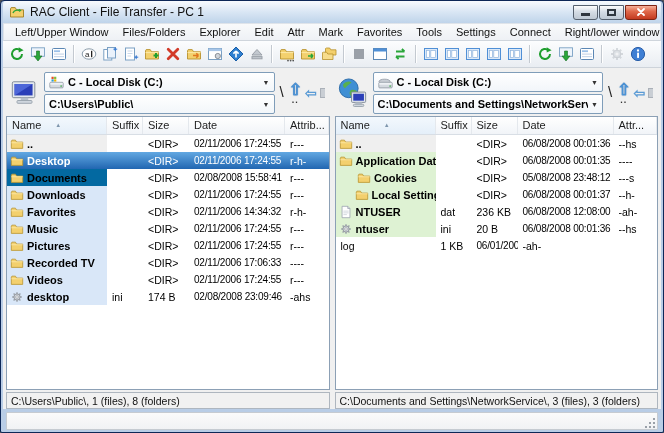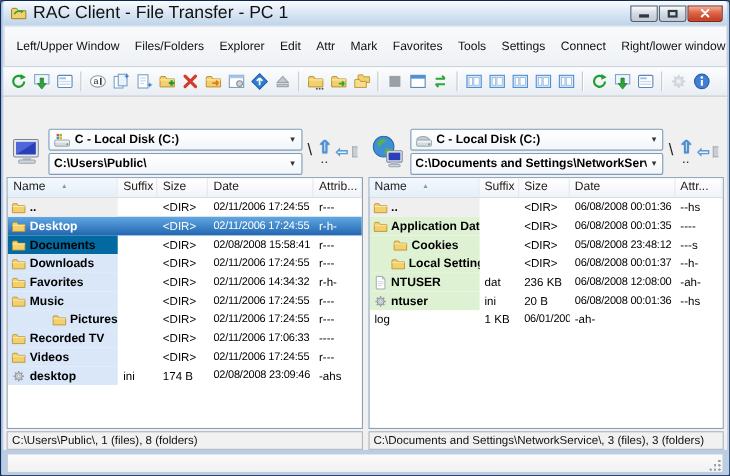--- a/index.html
+++ b/index.html
@@ -11,47 +11,47 @@
     border:1px solid #0d2757; border-radius:4px 4px 2px 2px;
     background:#b9cde6; padding:0 2px 2px 2px;
     display:flex; flex-direction:column; overflow:hidden;
   }
 
   
   .titlebar{ height:22px; flex:0 0 22px; display:flex; align-items:center; gap:5px;
     padding:0 4px 0 6px; background:linear-gradient(#f8fbfe,#d9e6f4 50%,#bfd4ea);
     border-radius:3px 3px 0 0;}
   .app-icon16{ width:16px; height:16px; }
-  .title{ font-size:16px; color:#111; white-space:nowrap; }
+  .title{ font-size:12px; color:#111; white-space:nowrap; }
   .winbtns{ margin-left:auto; display:flex; align-items:flex-start; }
   .wb{ width:25px; height:15px; border:1px solid #55606e; border-radius:0 0 3px 3px;
     background:linear-gradient(#fdfdfd,#d4dce5 45%,#bfc9d4);
     display:flex; align-items:center; justify-content:center; margin-left:1px; cursor:default;}
   .wb.close{ width:32px; background:linear-gradient(#f6b09a,#e06a4c 40%,#c33a1f); border-color:#7e2413;}
   .wb .dash{ width:9px; height:3px; background:#30373f; margin-top:5px;}
   .wb .boxg{ width:9px; height:7px; border:2px solid #30373f; background:transparent;}
 
   
   .menubar{ height:17px; flex:0 0 17px; background:linear-gradient(#f9fafb,#eef1f5);
-    display:flex; align-items:center; padding:18px 4px; font-size:11px; color:#111;
+    display:flex; align-items:center; padding:8px 4px; font-size:11px; color:#111;
     border:1px solid #dfe4ea; border-bottom-color:#cfd5dc;justify-content:space-between;}
   .menu-item{ padding:1px 7px; white-space:nowrap; border-radius:2px; }
 
   
   .toolbar{ height:27px; flex:0 0 27px; background:linear-gradient(#fcfdfe,#e9edf2);
     display:flex; align-items:center; padding:0 3px; border-bottom:1px solid #cdd3da; }
   .tb-btn{ width:21px; height:22px; display:flex; align-items:center; justify-content:center;
     border-radius:2px; }
   .tb-btn svg{ width:16px; height:16px; }
   .tb-btn.disabled{ opacity:.45; }
   .tb-sep{ width:1px; height:18px; background:#c3c9d0; box-shadow:1px 0 0 #fff; margin:0 4px; }
 
   
   .panes{ flex:1 1 auto; display:flex; gap:5px; padding:3px 3px 0 3px; background:#f0f0f0; min-height:0;}
-  .pane{ flex:1 1 0; min-width:0; display:flex; flex-direction:column;margin-top:25px; }
+  .pane{ flex:1 1 0; min-width:0; display:flex; flex-direction:column; }
 
   .pane-controls{ flex:0 0 45px; display:flex; align-items:center; gap:3px; padding:1px 0 2px 1px; }
   .device-icon{ width:34px; flex:0 0 34px; display:flex; justify-content:center; }
   .device-icon svg{ width:31px; height:30px; }
   .combo-col{ flex:1 1 auto; min-width:0; display:flex; flex-direction:column; gap:2px; }
   .combo{ height:20px; border:1px solid #7f9db9; border-radius:2px;
     background:linear-gradient(#ffffff,#f2f6fa); display:flex; align-items:center;
     padding:0 1px 0 4px; font-size:11px; font-weight:bold; color:#000; overflow:hidden;}
   .combo .cicon{ width:15px; height:13px; margin-right:4px; flex:0 0 15px;}
   .combo .val{ flex:1 1 auto; white-space:nowrap; overflow:hidden; }
@@ -548,21 +548,21 @@
                   <use href="#sym-folder"></use>
                 </svg>
                 <span>Music</span>
               </div>
               <div class="cell"></div>
               <div class="cell">&lt;DIR&gt;</div>
               <div class="cell date">02/11/2006 17:24:55</div>
               <div class="cell">r---</div>
             </div>
             <div class="frow">
-              <div class="name-cell" style="background: rgb(217, 231, 248); justify-content: flex-end;">
+              <div class="name-cell" style="background: rgb(217, 231, 248);">
                 <svg>
                   <use href="#sym-folder"></use>
                 </svg>
                 <span>Pictures</span>
               </div>
               <div class="cell"></div>
               <div class="cell">&lt;DIR&gt;</div>
               <div class="cell date">02/11/2006 17:24:55</div>
               <div class="cell">r---</div>
             </div>

